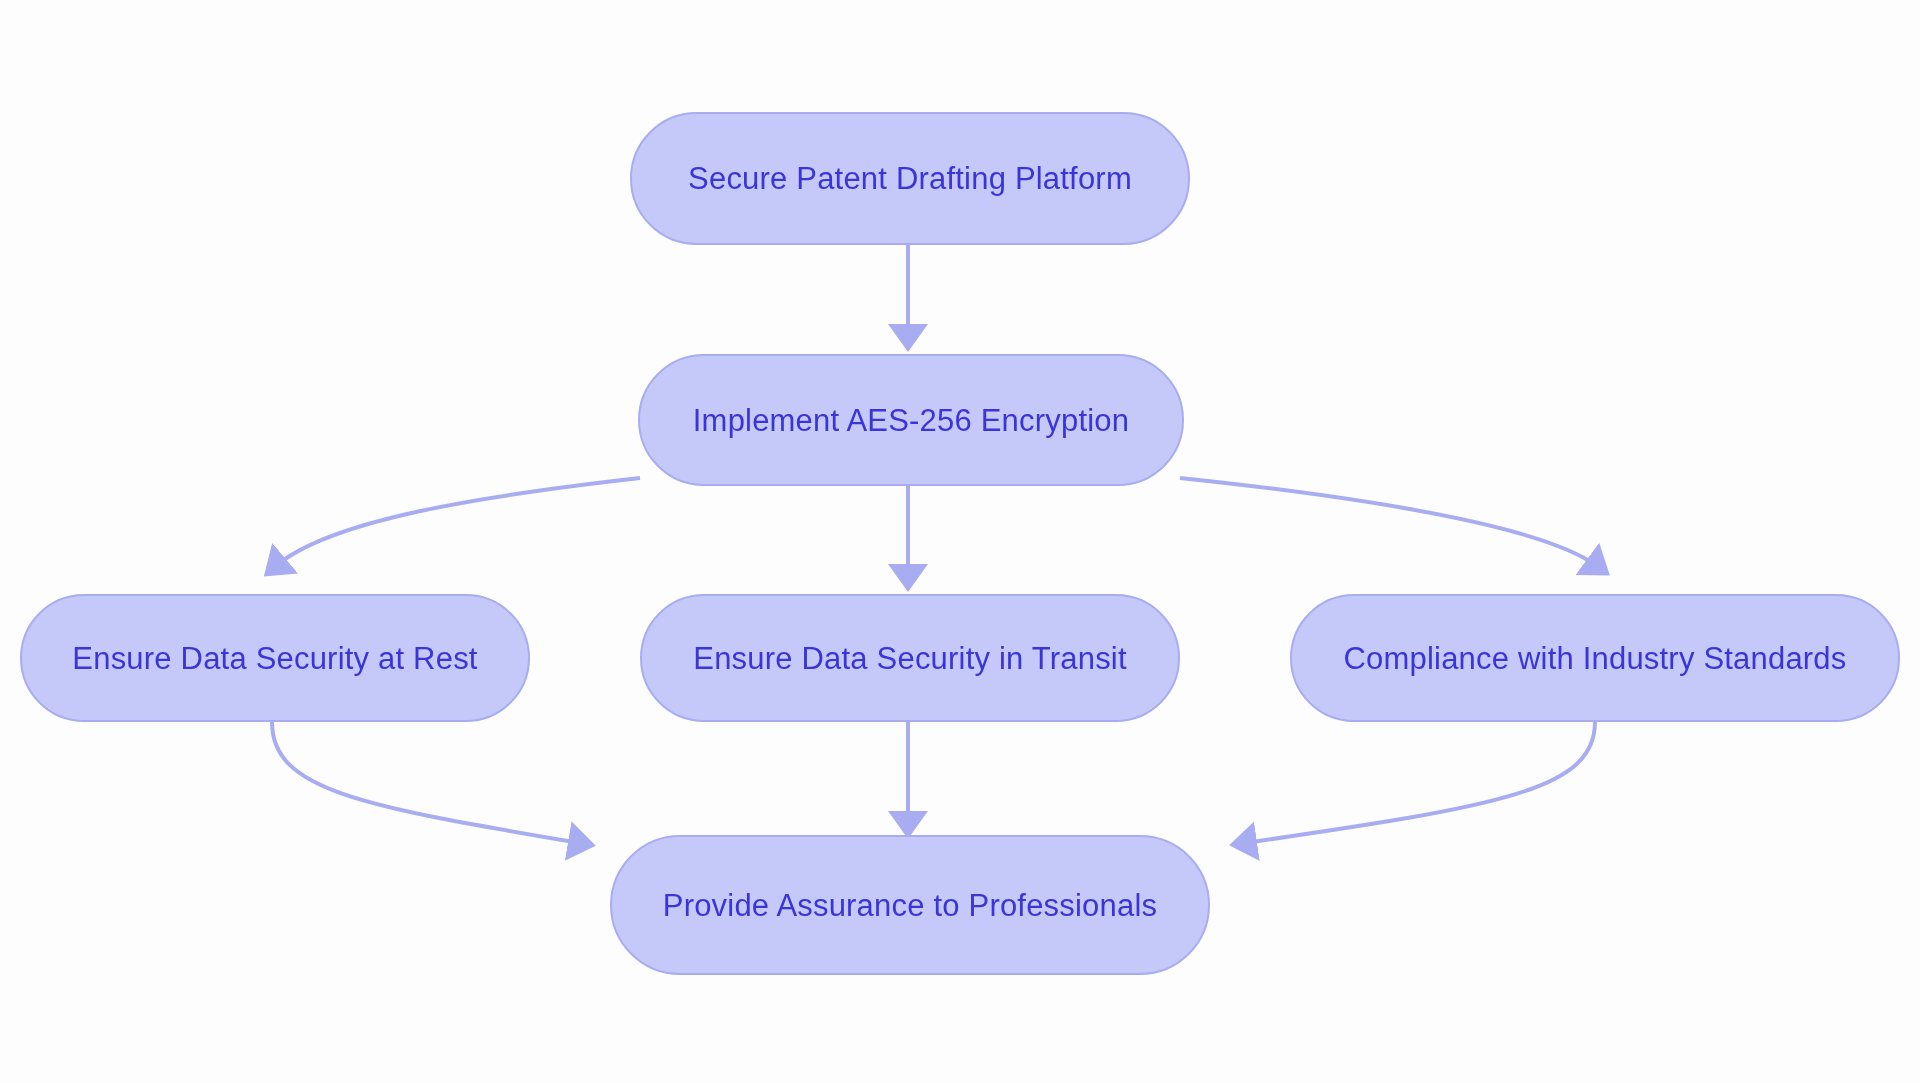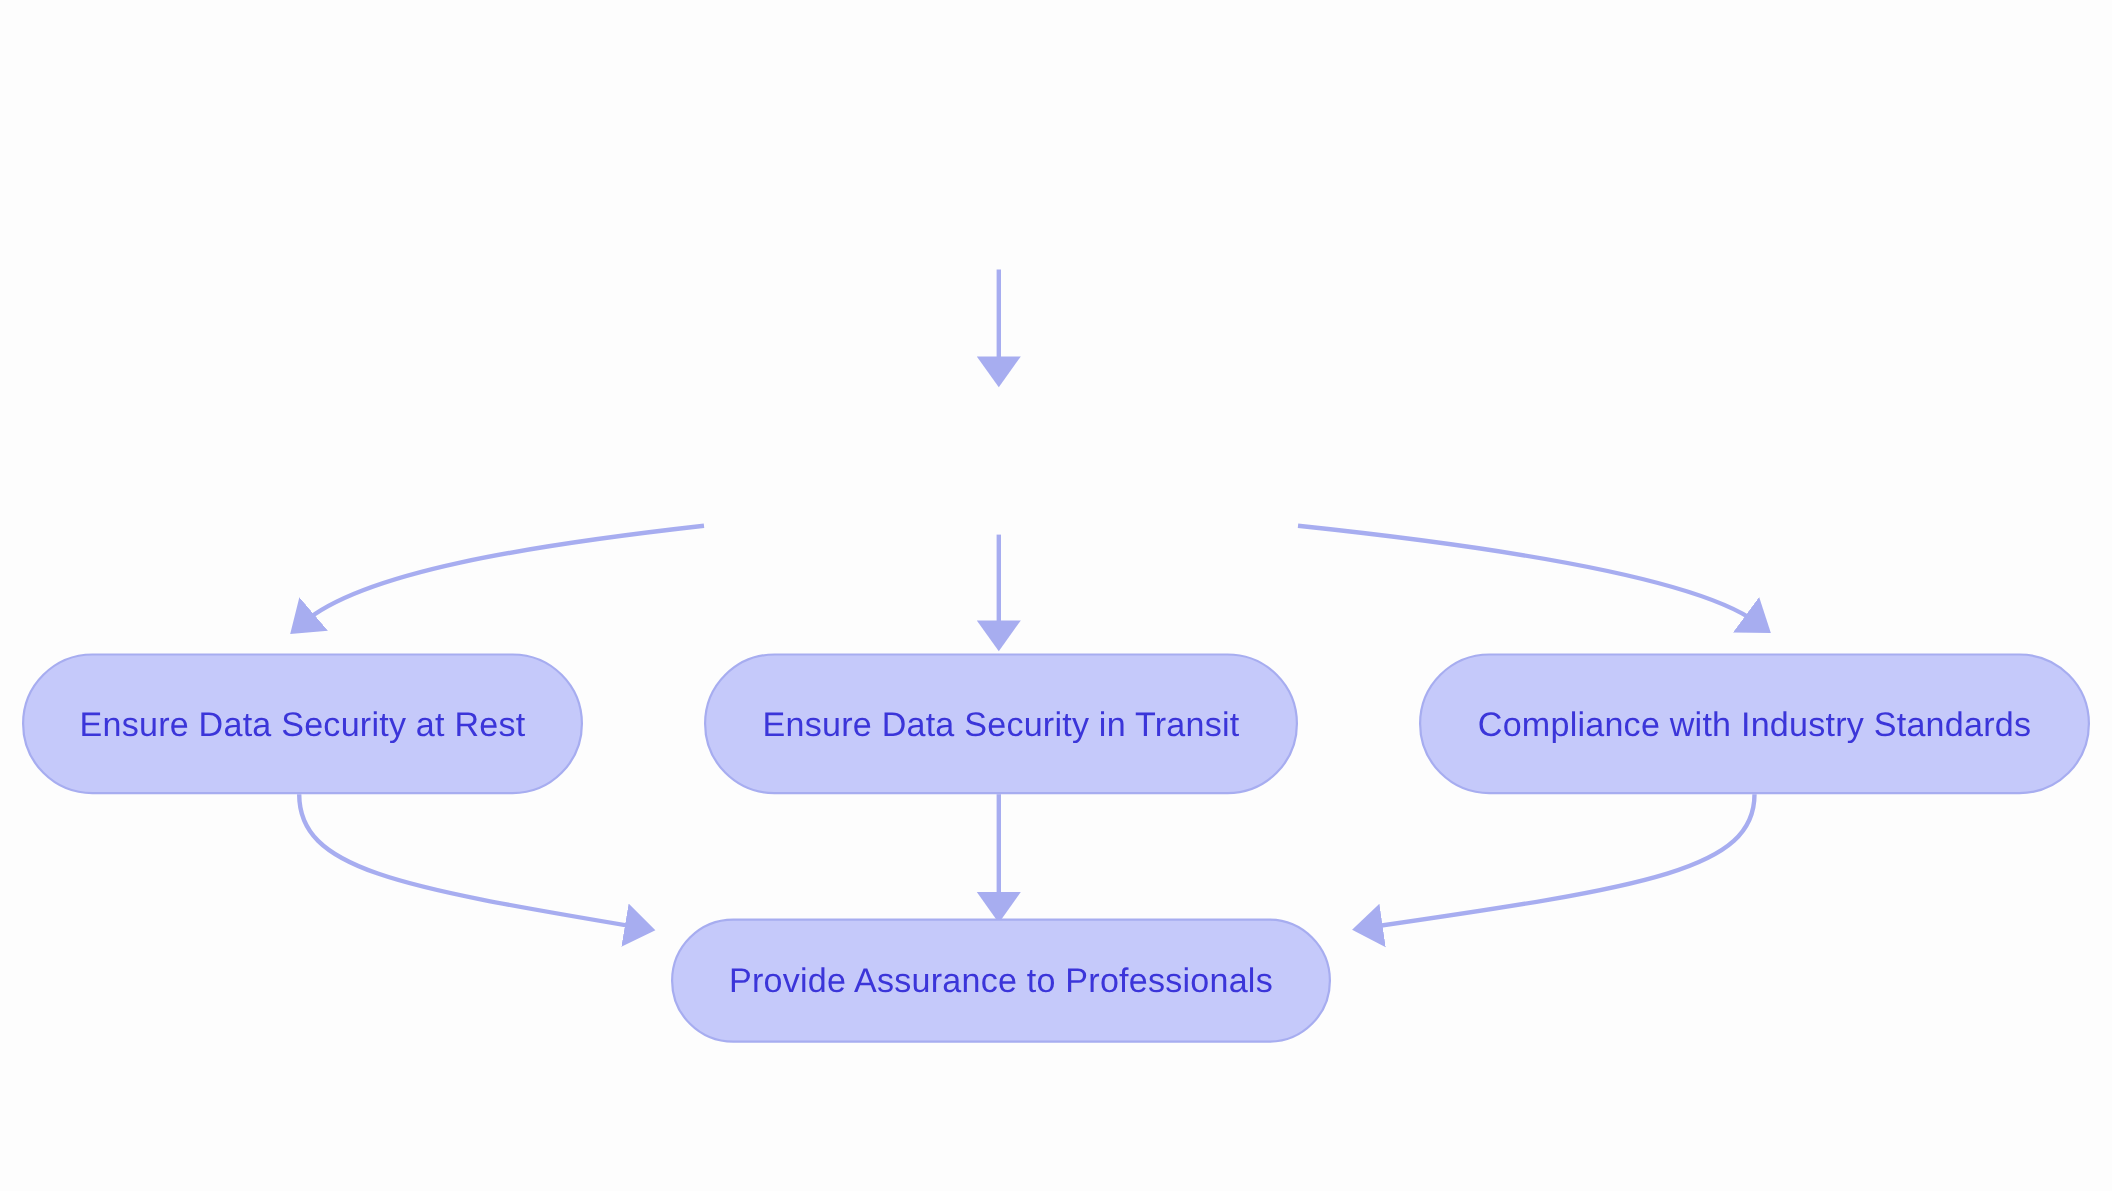--- a/index.html
+++ b/index.html
@@ -77,31 +77,37 @@
 
     <g>
       <path d="M 908,722 L 908,823" stroke="#a7adf0" stroke-width="4" fill="none" marker-end="url(#arrow-down)"></path>
     </g>
 
     <g>
       <path d="M 1595,722 C 1595,790 1500,806 1245,843" stroke="#a7adf0" stroke-width="4" fill="none" marker-end="url(#arrow-down)"></path>
     </g>
   </svg>
 
+  <div class="node" style="left:630px; top:112px; width:560px; height:133px;">
+    <span class="node-label">Secure Patent Drafting Platform</span>
+  </div>
 
+  <div class="node" style="left:638px; top:354px; width:546px; height:132px;">
+    <span class="node-label">Implement AES-256 Encryption</span>
+  </div>
 
   <div class="node" style="left:640px; top:594px; width:540px; height:128px;">
     <span class="node-label">Ensure Data Security in Transit</span>
   </div>
 
   <div class="node" style="left:20px; top:594px; width:510px; height:128px;">
     <span class="node-label">Ensure Data Security at Rest</span>
   </div>
 
   <div class="node" style="left:1290px; top:594px; width:610px; height:128px;">
     <span class="node-label">Compliance with Industry Standards</span>
   </div>
 
-  <div class="node" style="left:610px; top:835px; width:600px; height:113px;">
+  <div class="node" style="left:610px; top:835px; width:600px; height:140px;">
     <span class="node-label">Provide Assurance to Professionals</span>
   </div>
 
 </div>
 
 </body></html>

